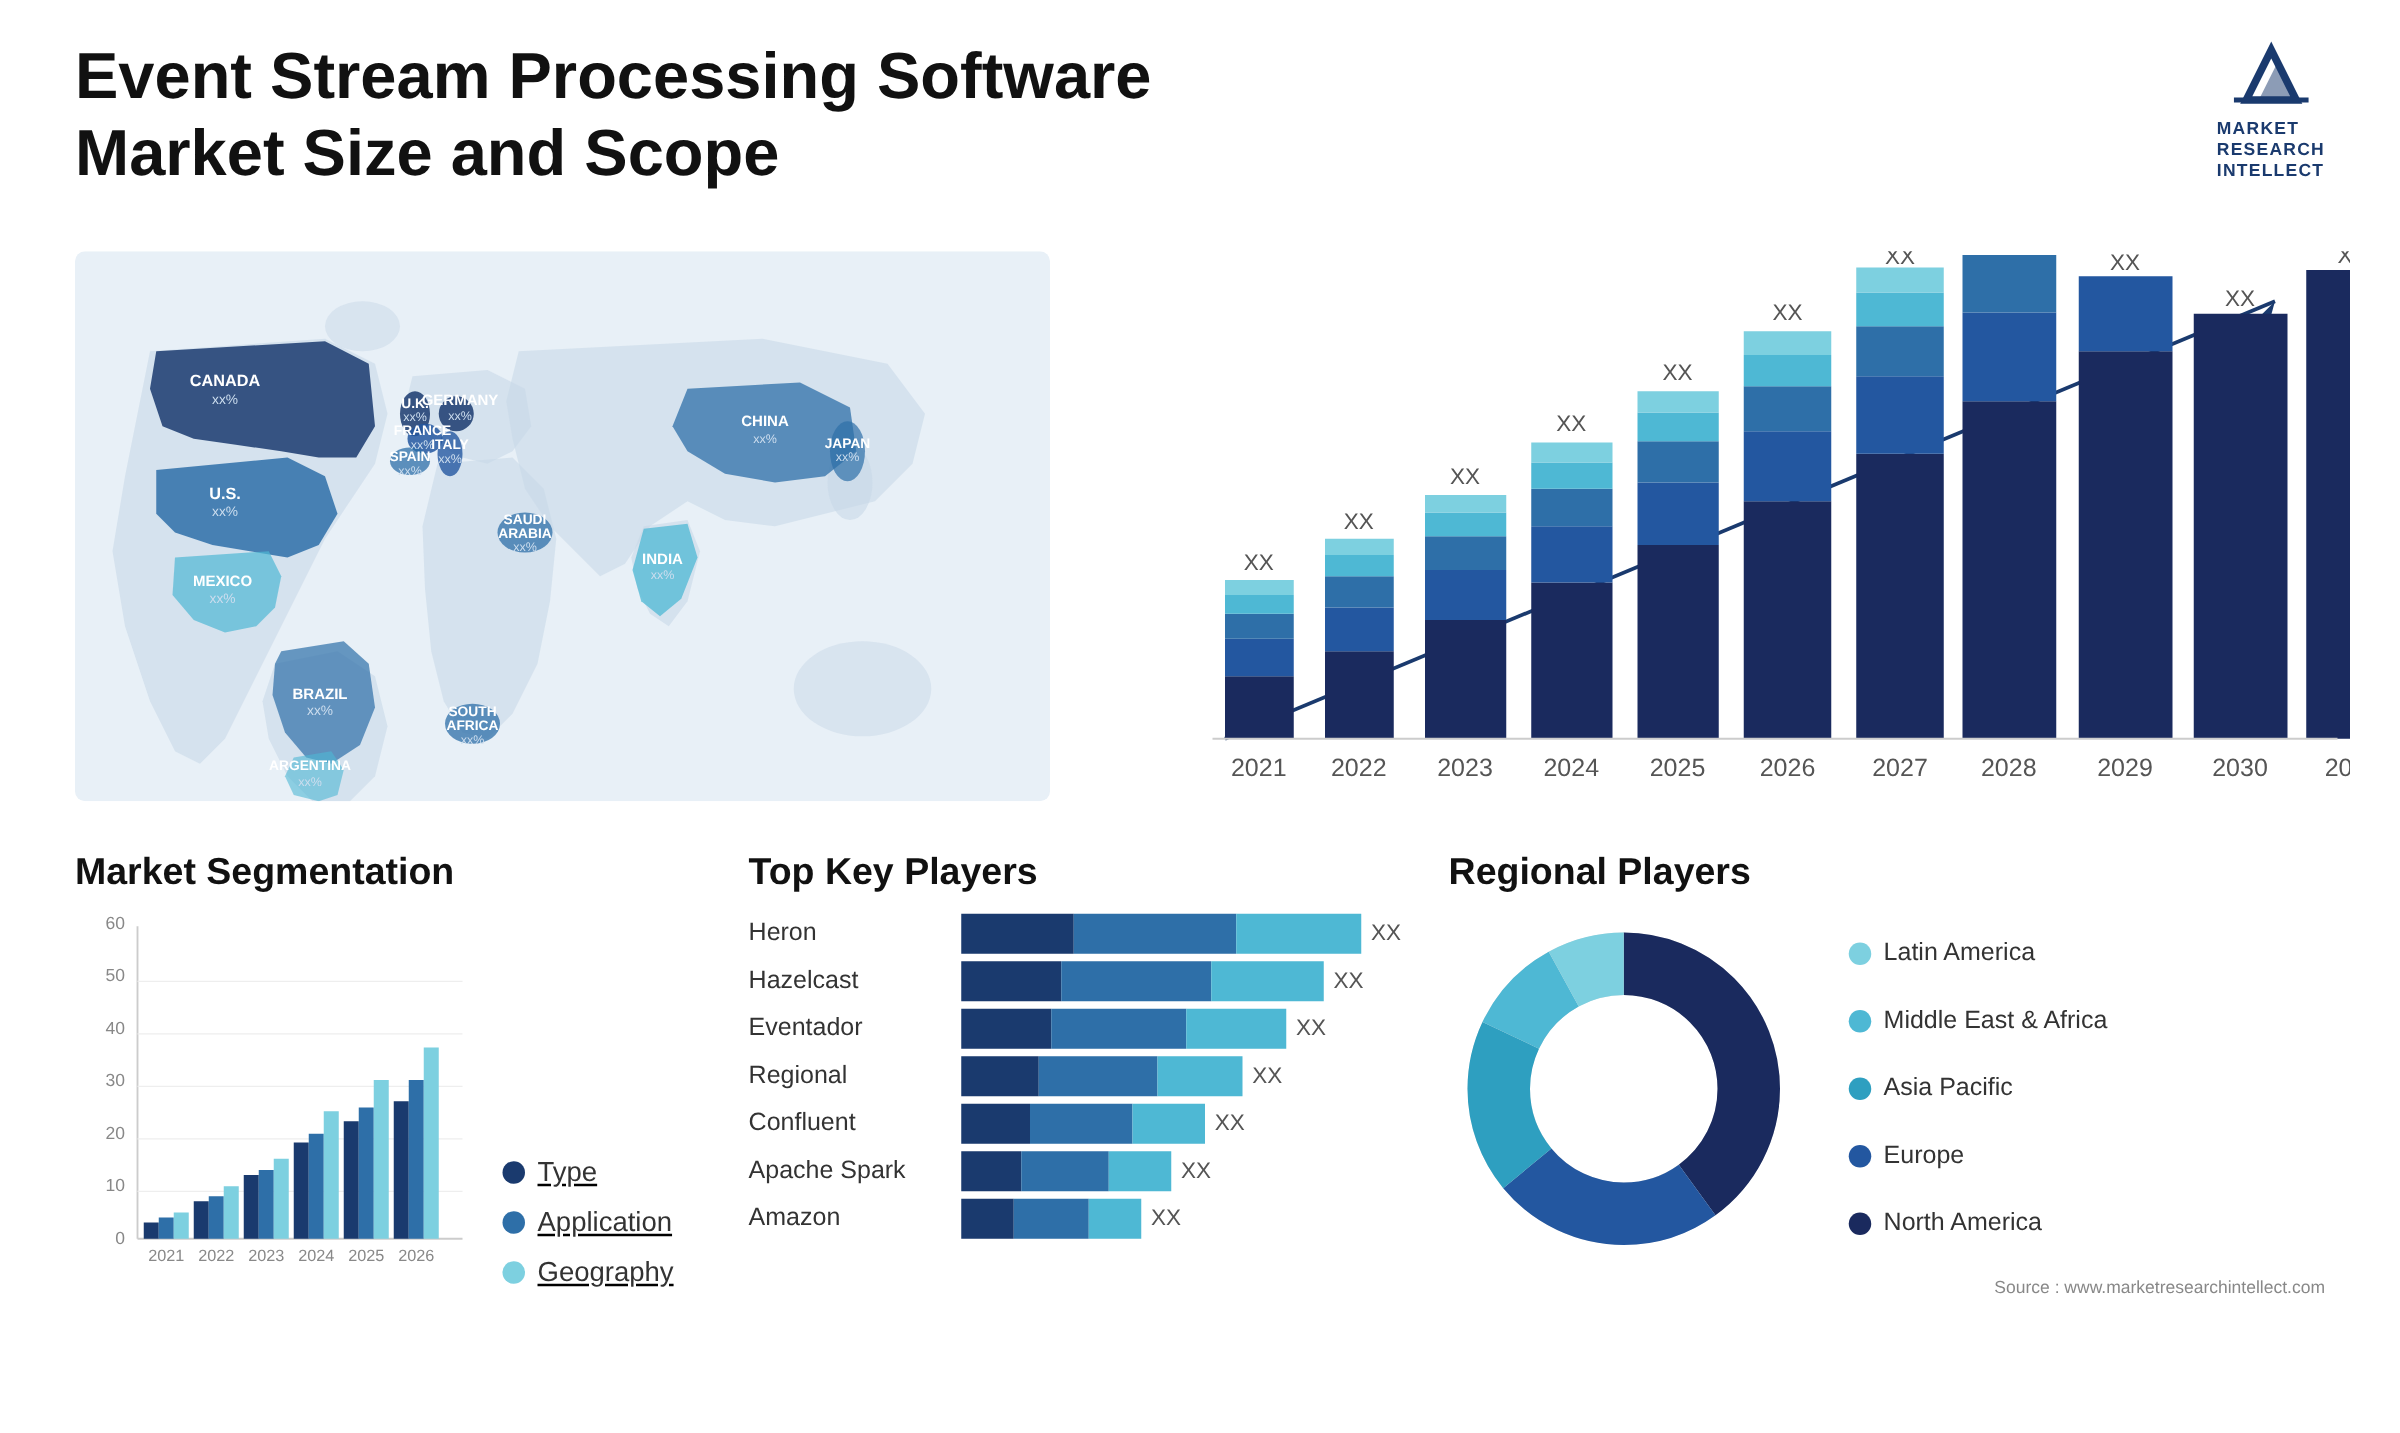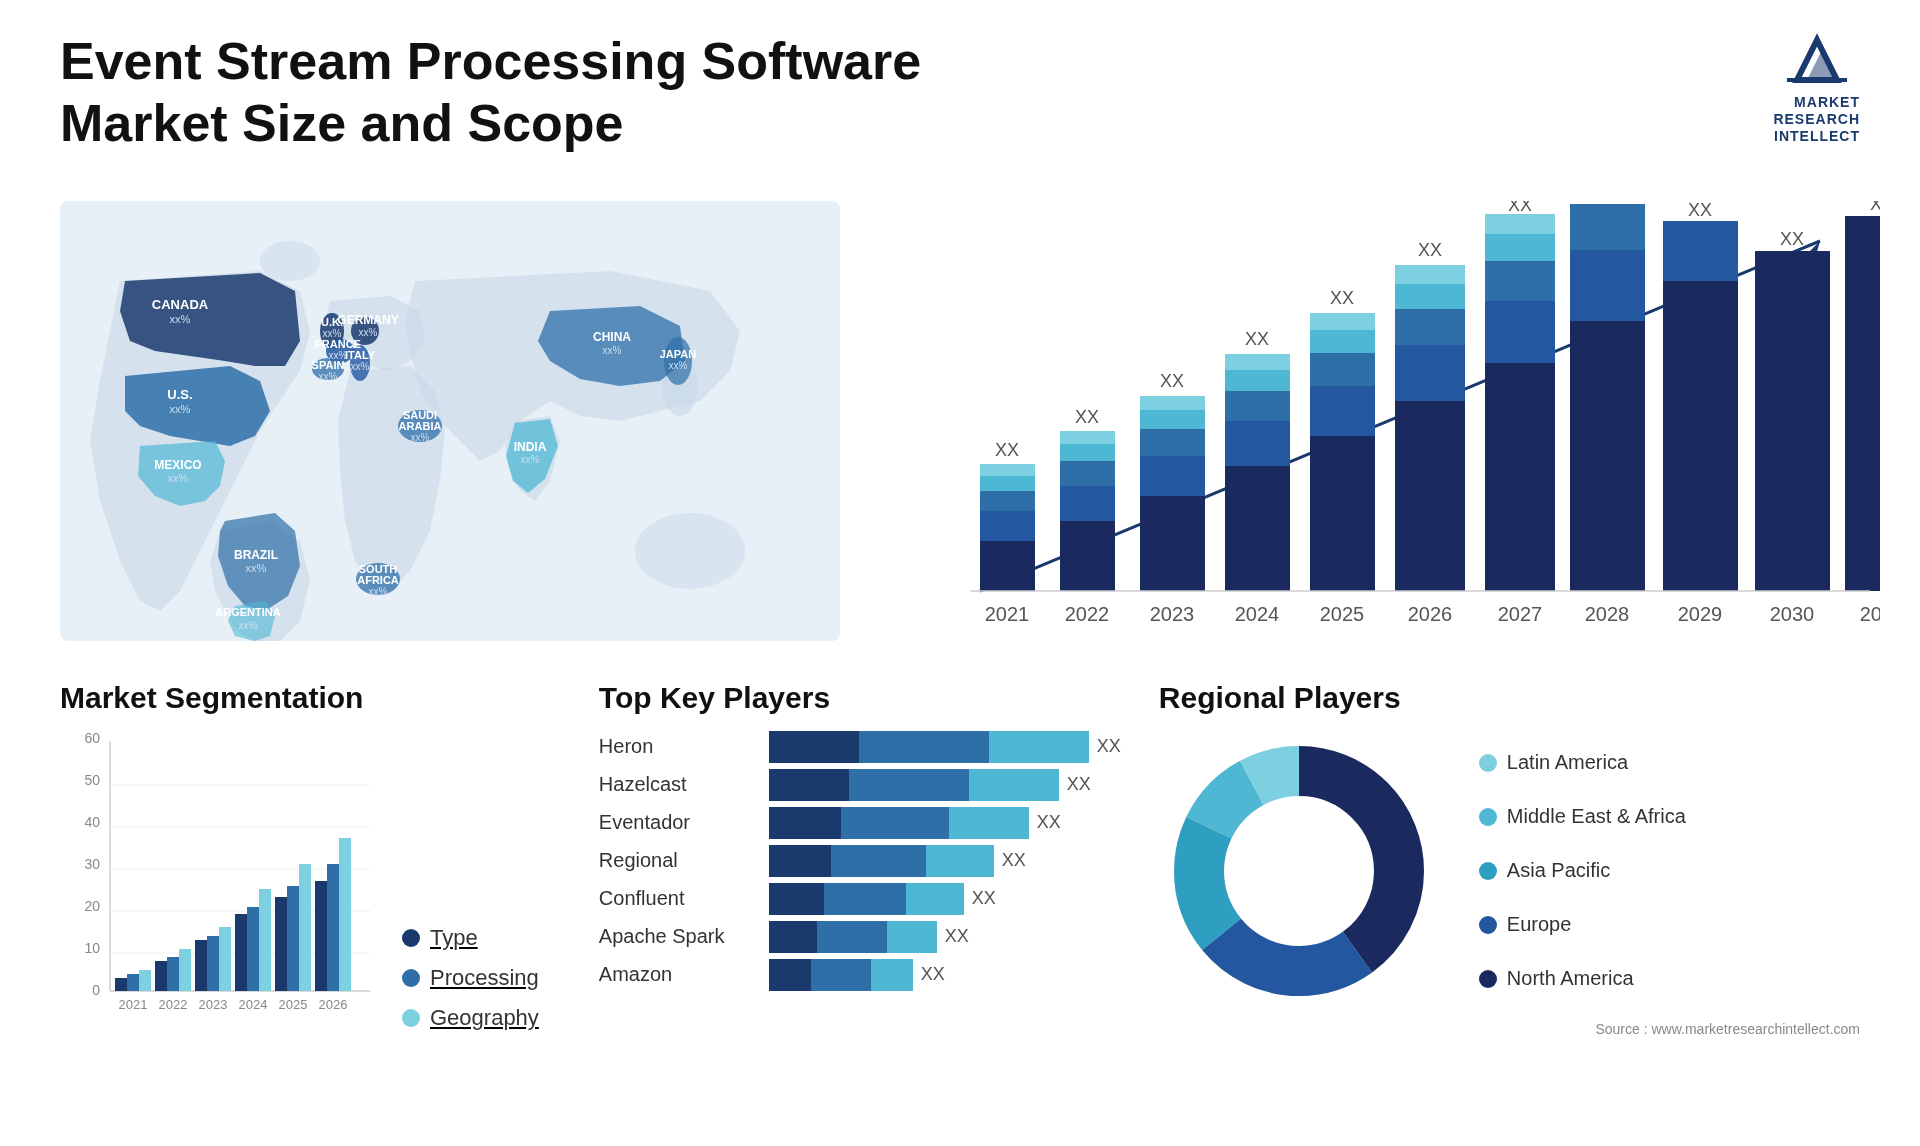--- a/index.html
+++ b/index.html
@@ -195,21 +195,21 @@
 
   <div class="header">
     <h1 class="page-title">Event Stream Processing Software Market Size and Scope</h1>
     <div class="logo-container">
 
       <svg class="logo-icon" viewBox="0 0 60 60">
         <polygon points="10,50 30,10 50,50" fill="none" stroke="#1a3a6e" stroke-width="6"></polygon>
         <polygon points="20,50 35,20 50,50" fill="#1a3a6e" opacity="0.5"></polygon>
         <rect x="0" y="48" width="60" height="4" fill="#1a3a6e"></rect>
       </svg>
-      <div style="font-size:14px;font-weight:900;color:#1a3a6e;text-align:right;line-height:1.2;letter-spacing:1px;">
+      <div style="font-size:14px;font-weight:900;color:#1a3a6e;text-align:left;line-height:1.2;letter-spacing:1px;">
         MARKET<br>RESEARCH<br>INTELLECT
       </div>
     </div>
   </div>
 
   <div class="top-section">
 
     <div class="map-container">
       <svg viewBox="0 0 780 440" width="780" height="440">
 
@@ -488,21 +488,21 @@
           <text x="273" y="278" font-size="13" fill="#888" text-anchor="middle">2026</text>
         </svg>
 
         <div class="seg-legend">
           <div class="legend-item">
             <div class="legend-dot" style="background:#1a3a6e;"></div>
             <span>Type</span>
           </div>
           <div class="legend-item">
             <div class="legend-dot" style="background:#2e6fa8;"></div>
-            <span>Processing</span>
+            <span>Application</span>
           </div>
           <div class="legend-item">
             <div class="legend-dot" style="background:#7dd0e0;"></div>
             <span>Geography</span>
           </div>
         </div>
       </div>
     </div>
 
     <div class="players-container" style="margin-top: 0; padding-left: 30px;">

